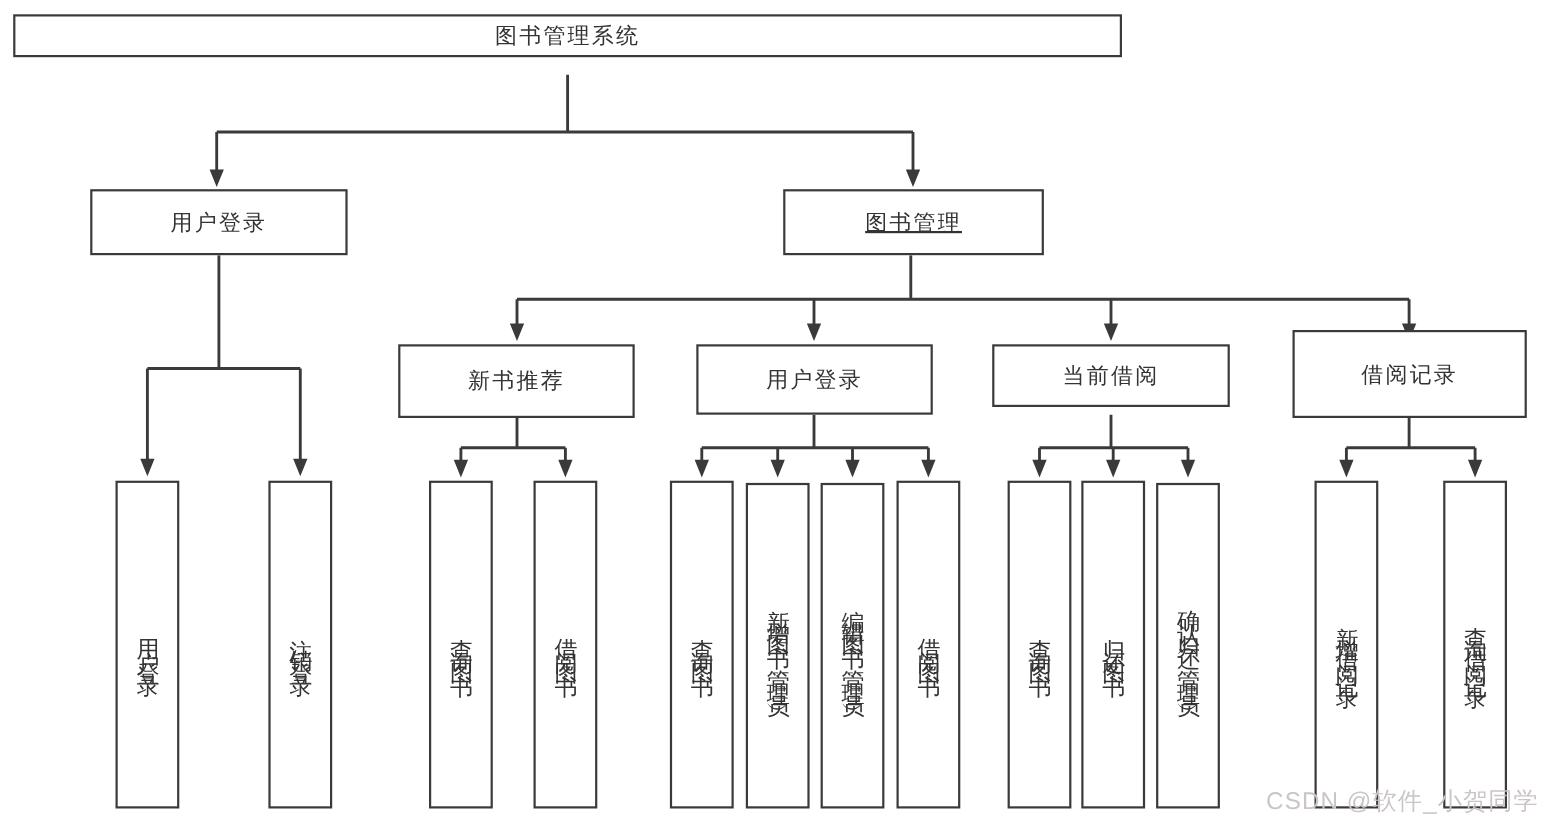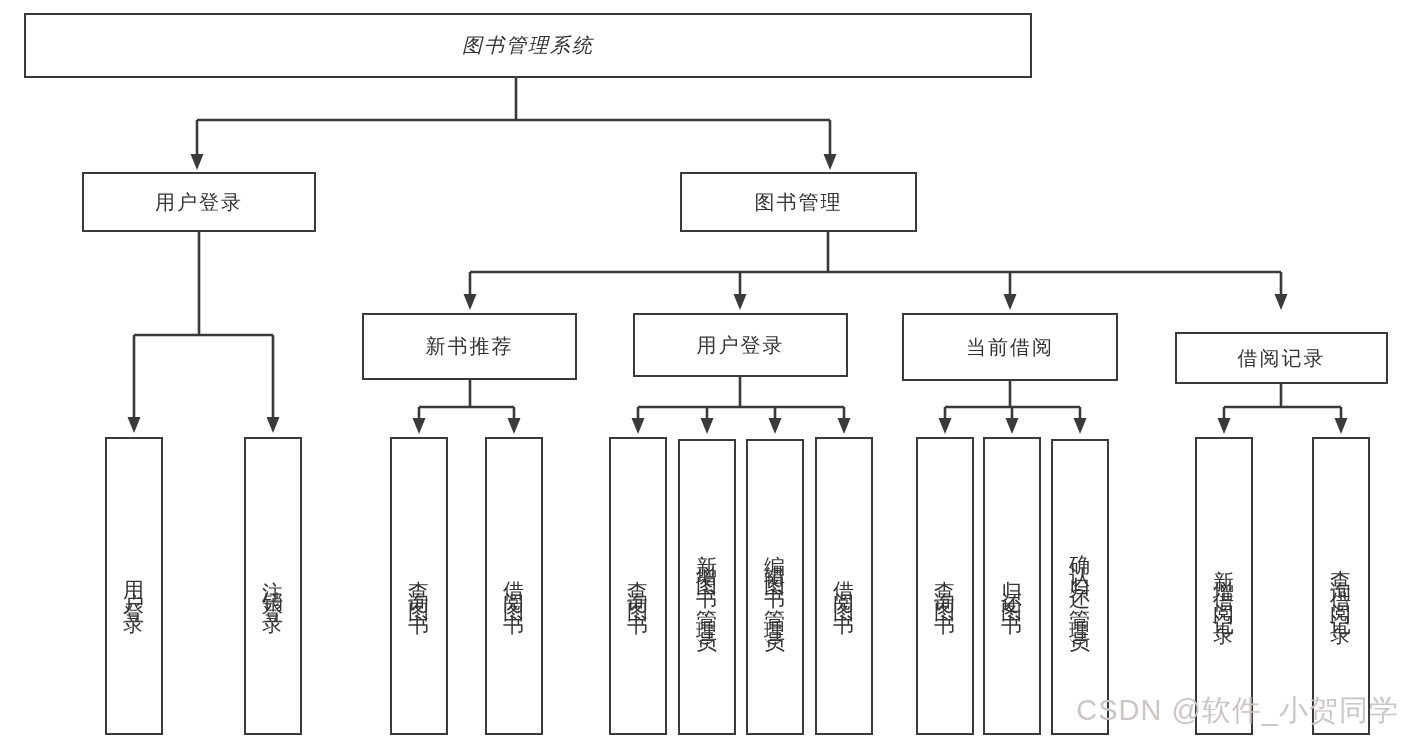--- a/index.html
+++ b/index.html
@@ -31,22 +31,22 @@
   .h-box{font-size:20px;letter-spacing:2px;white-space:nowrap;}
   .v-box{
     writing-mode:vertical-lr;
     text-orientation:mixed;
     font-size:21px;
     letter-spacing:11px;
     line-height:1;
   }
   .watermark{
     position:absolute;
-    right:6px;bottom:16px;
-    font-size:29px;
+    right:6px;bottom:4px;
+    font-size:22px;
     color:var(--wm);
     letter-spacing:1px;
     white-space:nowrap;
     z-index:5;
   }
 </style>
 </head>
 <body>
 
 <div class="stage">
@@ -80,29 +80,29 @@
     <path d="M1010 377 V407 M945 407 H1080 M945 407 V419 M1012 407 V419 M1080 407 V419"></path>
     <polygon points="938.5,418 951.5,418 945,434"></polygon>
     <polygon points="1005.5,418 1018.5,418 1012,434"></polygon>
     <polygon points="1073.5,418 1086.5,418 1080,434"></polygon>
 
     <path d="M1281 377 V407 M1224 407 H1341 M1224 407 V419 M1341 407 V419"></path>
     <polygon points="1217.5,418 1230.5,418 1224,434"></polygon>
     <polygon points="1334.5,418 1347.5,418 1341,434"></polygon>
   </svg>
 
-  <div class="node h-box" style="left:24px;top:13px;width:1008px;height:65px;font-style:italic;">图书管理系统</div>
+  <div class="node h-box" style="left:12px;top:13px;width:1008px;height:39px;">图书管理系统</div>
 
   <div class="node h-box" style="left:82px;top:172px;width:234px;height:60px;">用户登录</div>
-  <div class="node h-box" style="left:680px;top:172px;width:237px;height:60px;">图书管理</div>
+  <div class="node h-box" style="left:712px;top:172px;width:237px;height:60px;text-decoration:underline;">图书管理</div>
 
   <div class="node h-box" style="left:362px;top:313px;width:215px;height:67px;">新书推荐</div>
   <div class="node h-box" style="left:633px;top:313px;width:215px;height:64px;">用户登录</div>
-  <div class="node h-box" style="left:902px;top:313px;width:216px;height:68px;">当前借阅</div>
-  <div class="node h-box" style="left:1175px;top:332px;width:213px;height:52px;">借阅记录</div>
+  <div class="node h-box" style="left:902px;top:313px;width:216px;height:57px;">当前借阅</div>
+  <div class="node h-box" style="left:1175px;top:300px;width:213px;height:80px;">借阅记录</div>
 
   <div class="node v-box" style="left:105px;top:437px;width:58px;height:298px;">用户登录</div>
   <div class="node v-box" style="left:244px;top:437px;width:58px;height:298px;">注销登录</div>
 
   <div class="node v-box" style="left:390px;top:437px;width:58px;height:298px;">查询图书</div>
   <div class="node v-box" style="left:485px;top:437px;width:58px;height:298px;">借阅图书</div>
 
   <div class="node v-box" style="left:609px;top:437px;width:58px;height:298px;">查询图书</div>
   <div class="node v-box" style="left:678px;top:439px;width:58px;height:296px;">新增图书（管理员）</div>
   <div class="node v-box" style="left:746px;top:439px;width:58px;height:296px;">编辑图书（管理员）</div>

